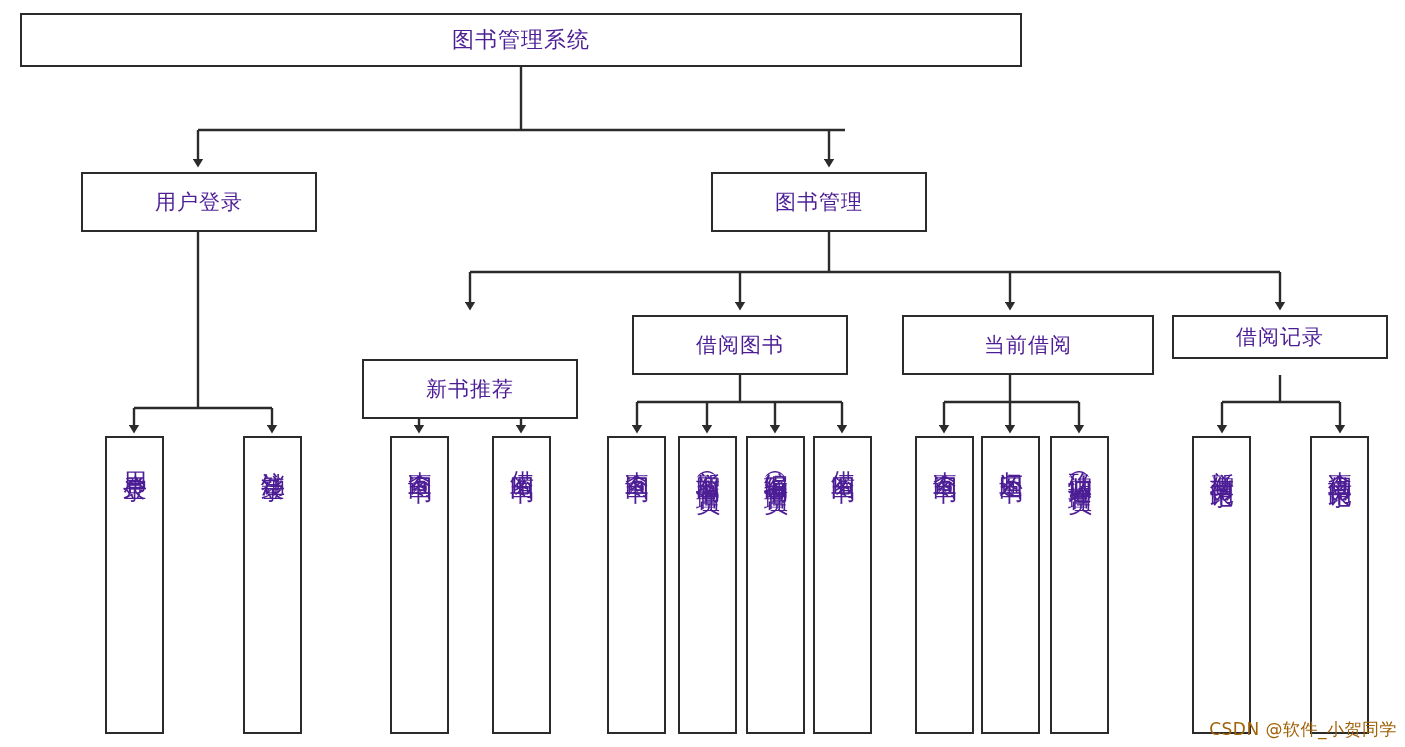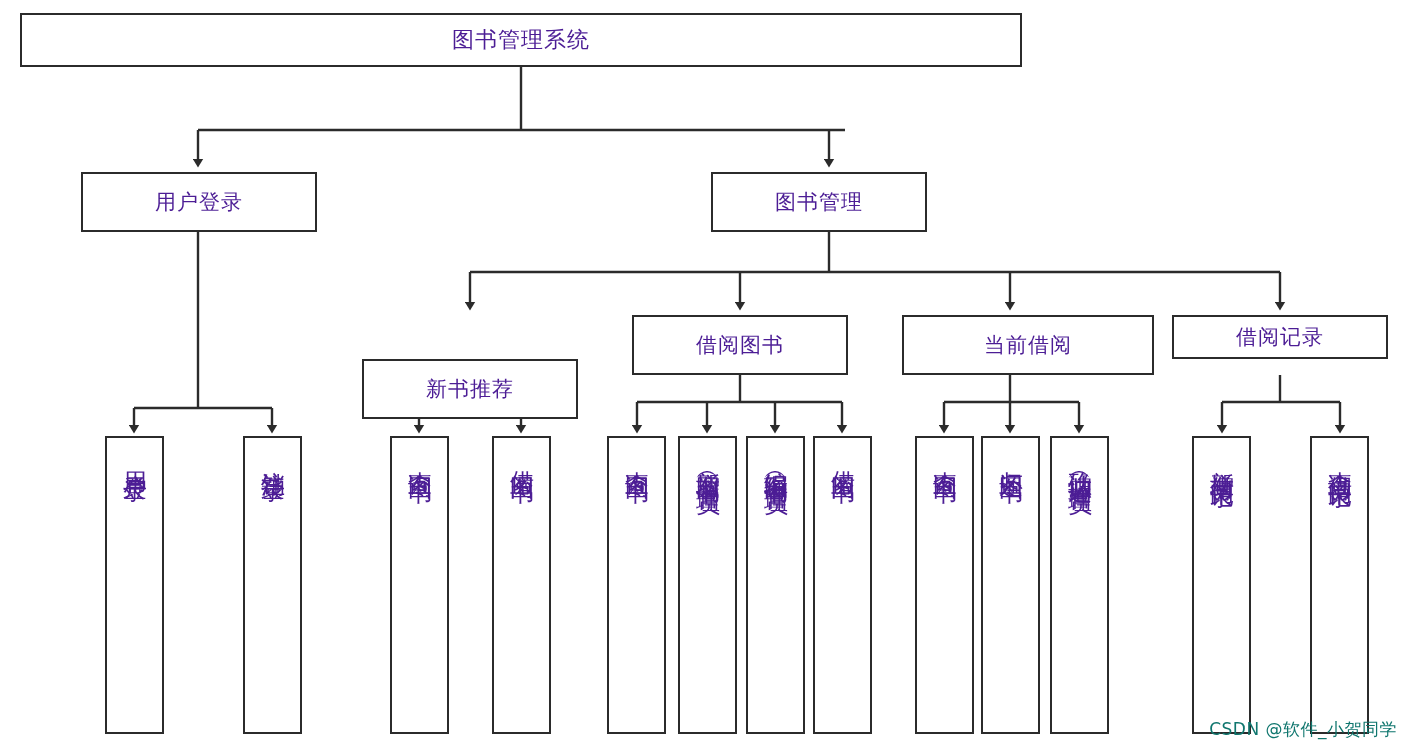--- a/index.html
+++ b/index.html
@@ -59,21 +59,21 @@
     font-size: 24px;
     line-height: 1.05;
     letter-spacing: 3px;
     white-space: nowrap;
   }
   .watermark {
     position: absolute;
     right: 8px;
     bottom: 6px;
     font-size: 17px;
-    color: #0f766e;
+    color: #a16207;
     z-index: 5;
     white-space: nowrap;
     letter-spacing: 0.5px;
   }
 </style>
 </head>
 <body>
 
 <div id="diagram-root">
 

